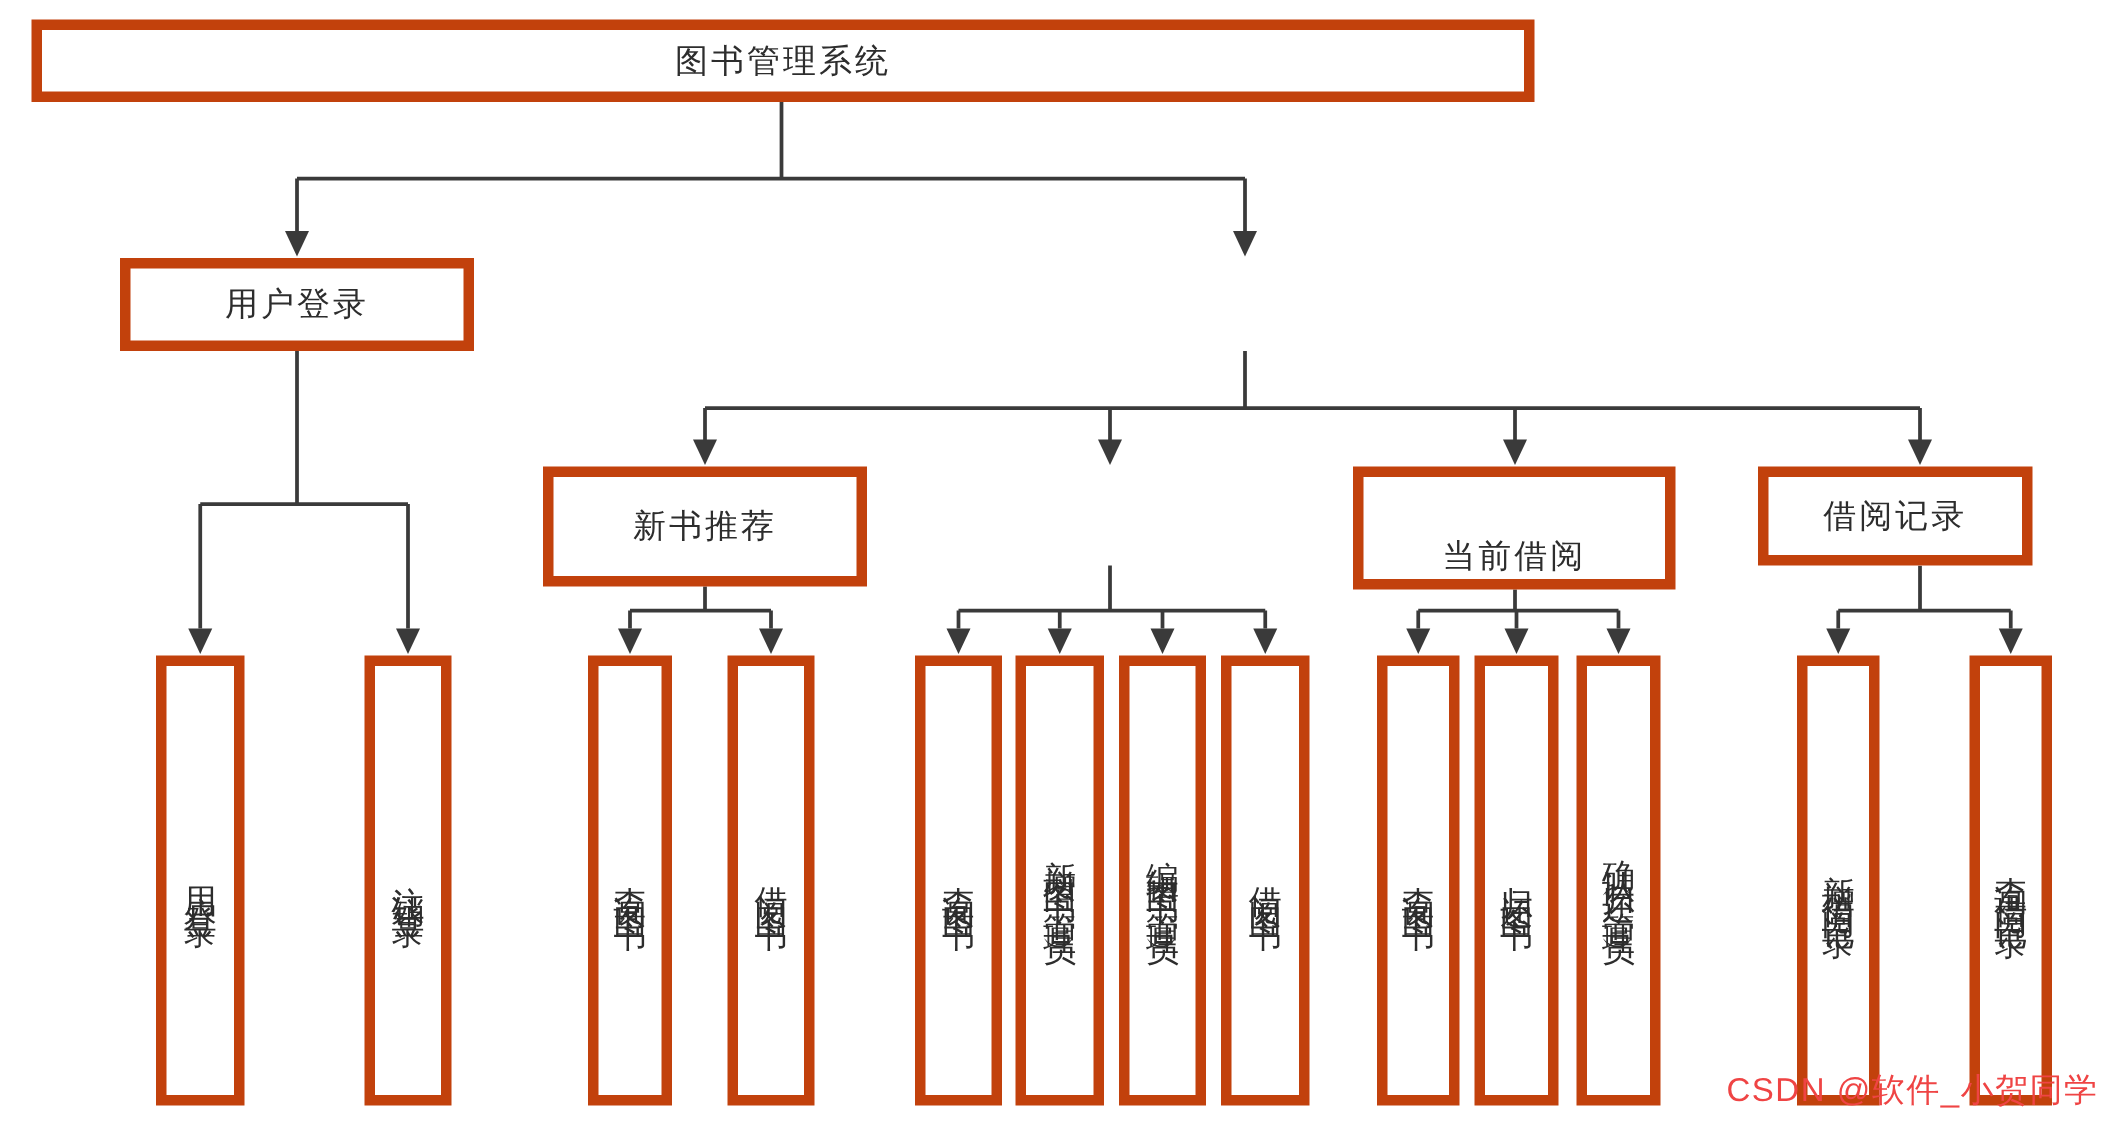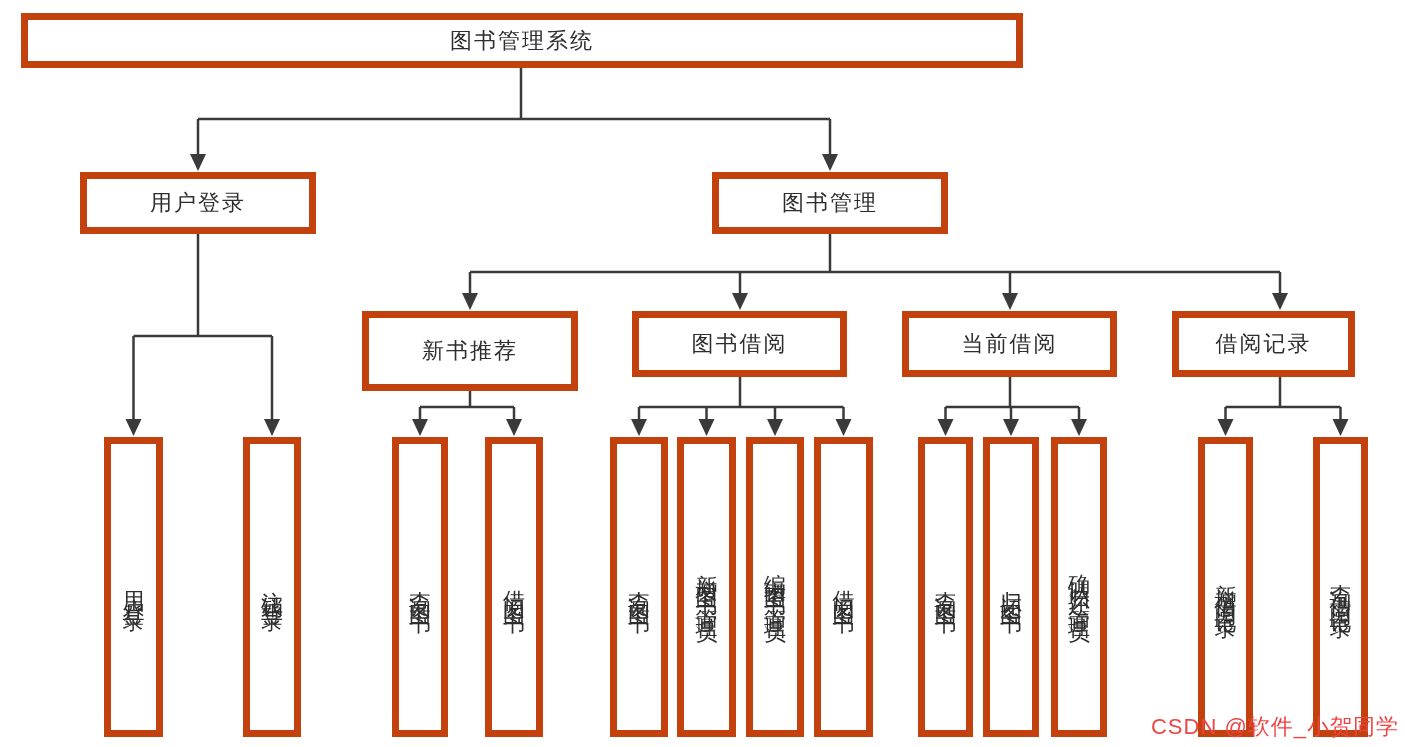--- a/index.html
+++ b/index.html
@@ -130,31 +130,25 @@
     </g>
   </svg>
 
   <div class="box h-box" style="left:21px; top:13px; width:1002px; height:55px;">
     <span class="label">图书管理系统</span>
   </div>
 
   <div class="box h-box" style="left:80px; top:172px; width:236px; height:62px;">
     <span class="label">用户登录</span>
   </div>
-  <div class="box h-box" style="left:712px; top:172px; width:236px; height:62px;">
-    <span class="label">图书管理</span>
-  </div>
 
   <div class="box h-box" style="left:362px; top:311px; width:216px; height:80px;">
     <span class="label">新书推荐</span>
   </div>
-  <div class="box h-box" style="left:632px; top:311px; width:215px; height:66px;">
-    <span class="label">图书借阅</span>
-  </div>
-  <div class="box h-box" style="left:902px; top:311px; width:215px; height:66px;">
+  <div class="box h-box" style="left:902px; top:311px; width:215px; height:82px;align-items:flex-end;">
     <span class="label">当前借阅</span>
   </div>
   <div class="box h-box" style="left:1172px; top:311px; width:183px; height:66px;text-align:right;">
     <span class="label">借阅记录</span>
   </div>
 
   <div class="box v-box" style="left:104px; top:437px; width:59px; height:300px;">
     <span class="label">用户登录</span>
   </div>
   <div class="box v-box" style="left:243px; top:437px; width:58px; height:300px;">

